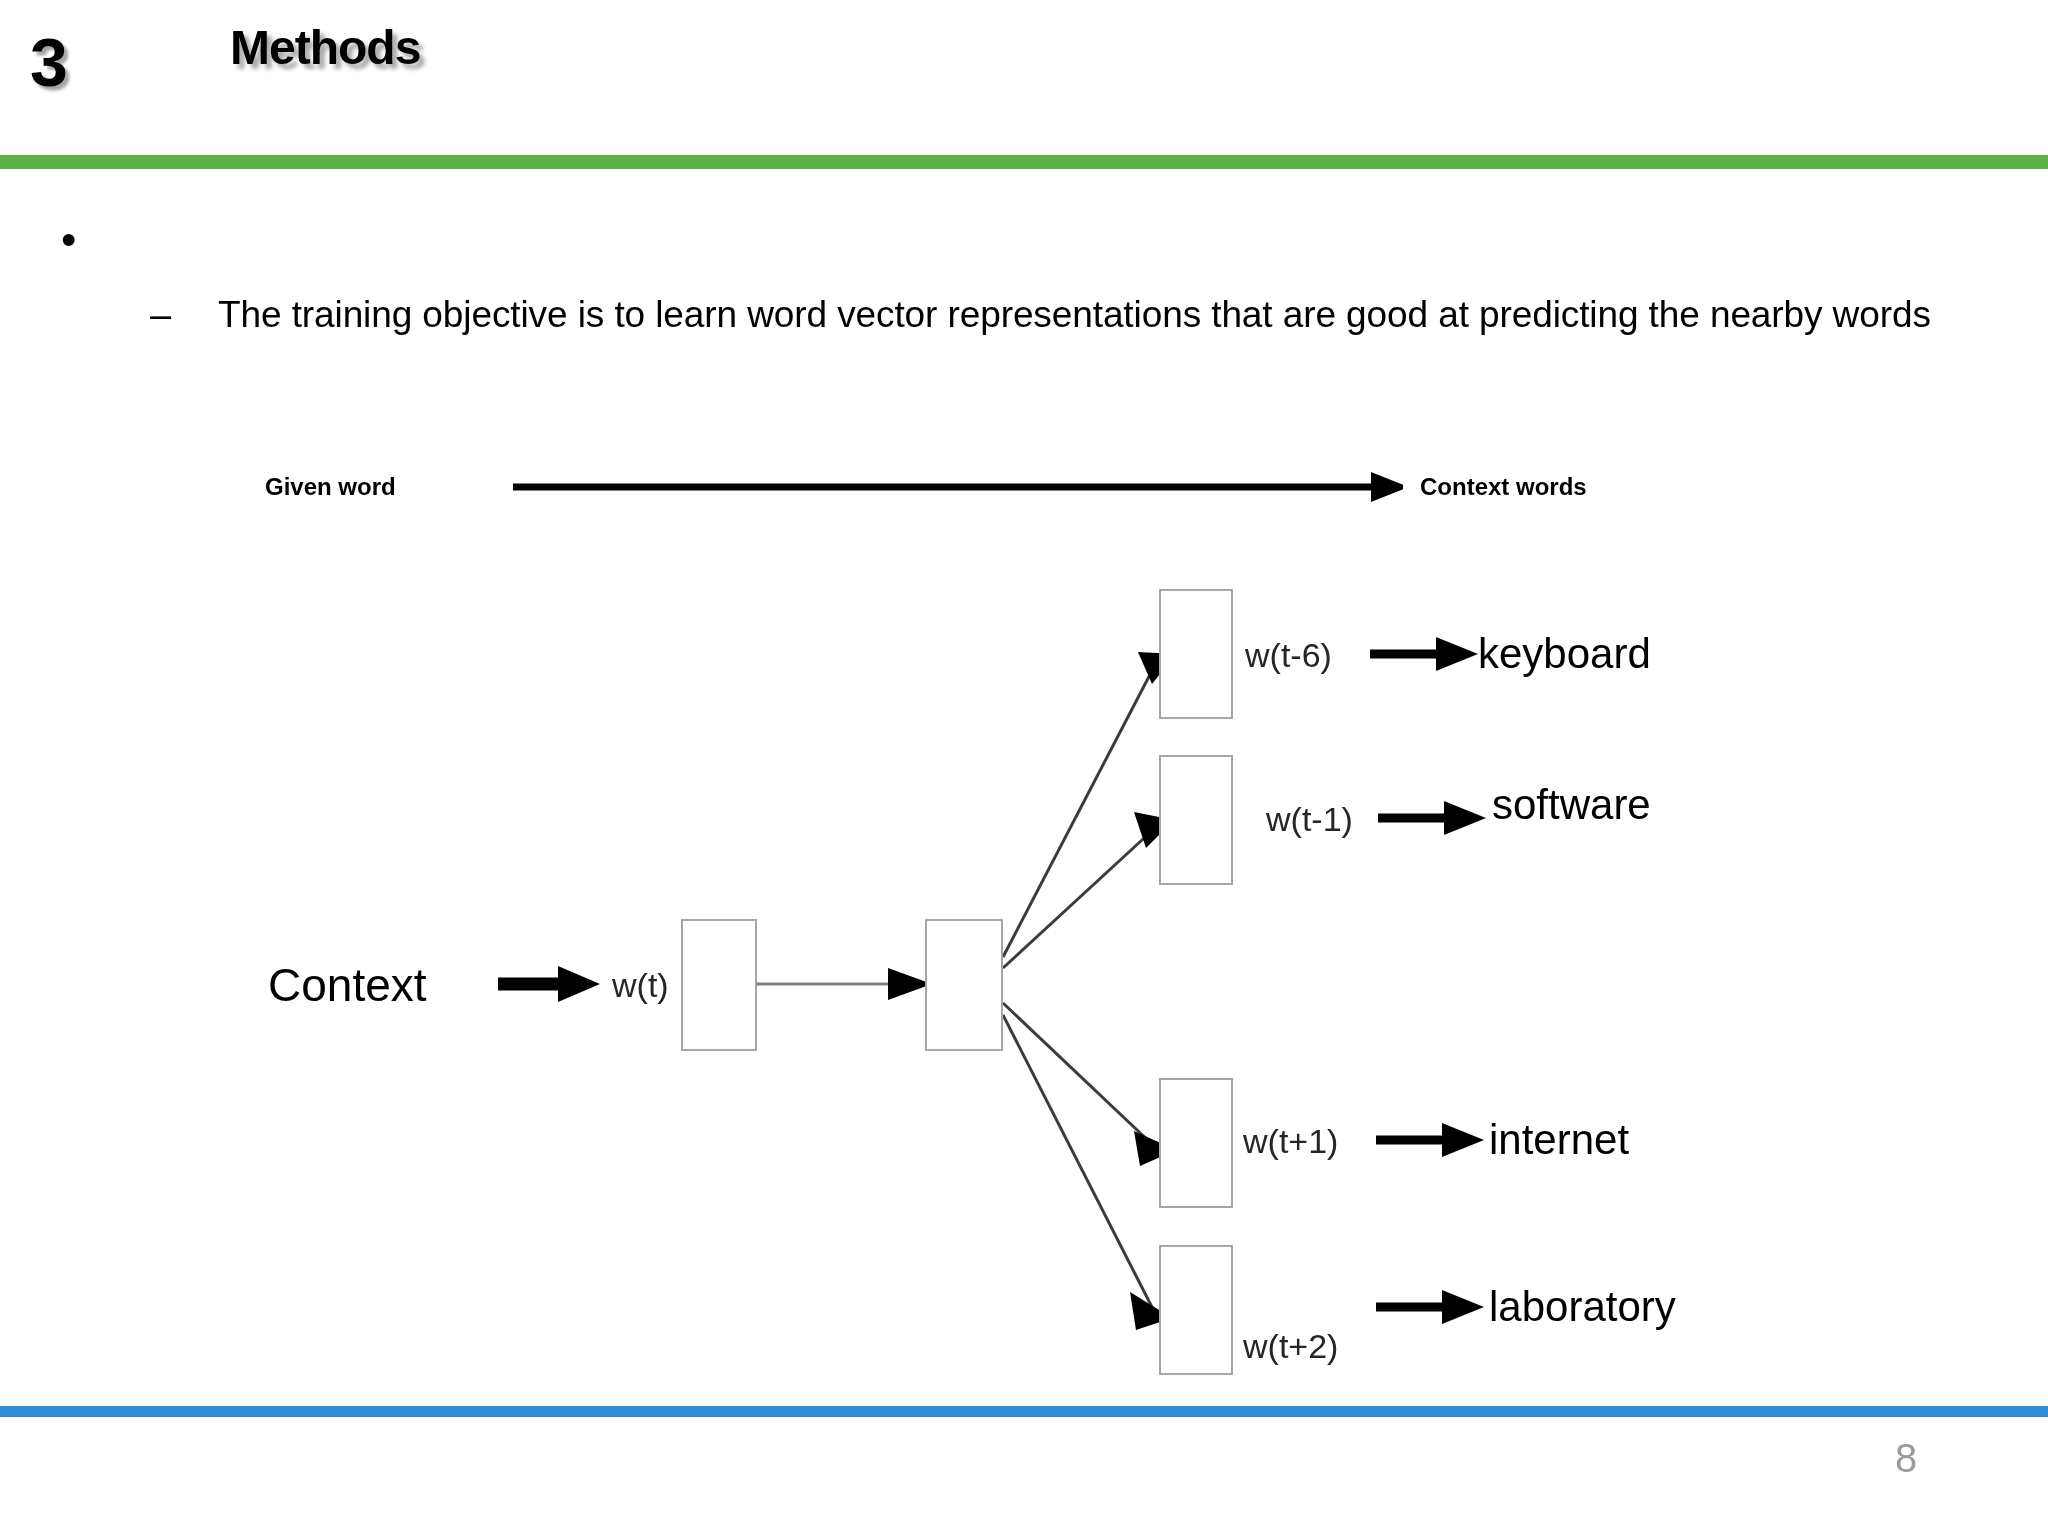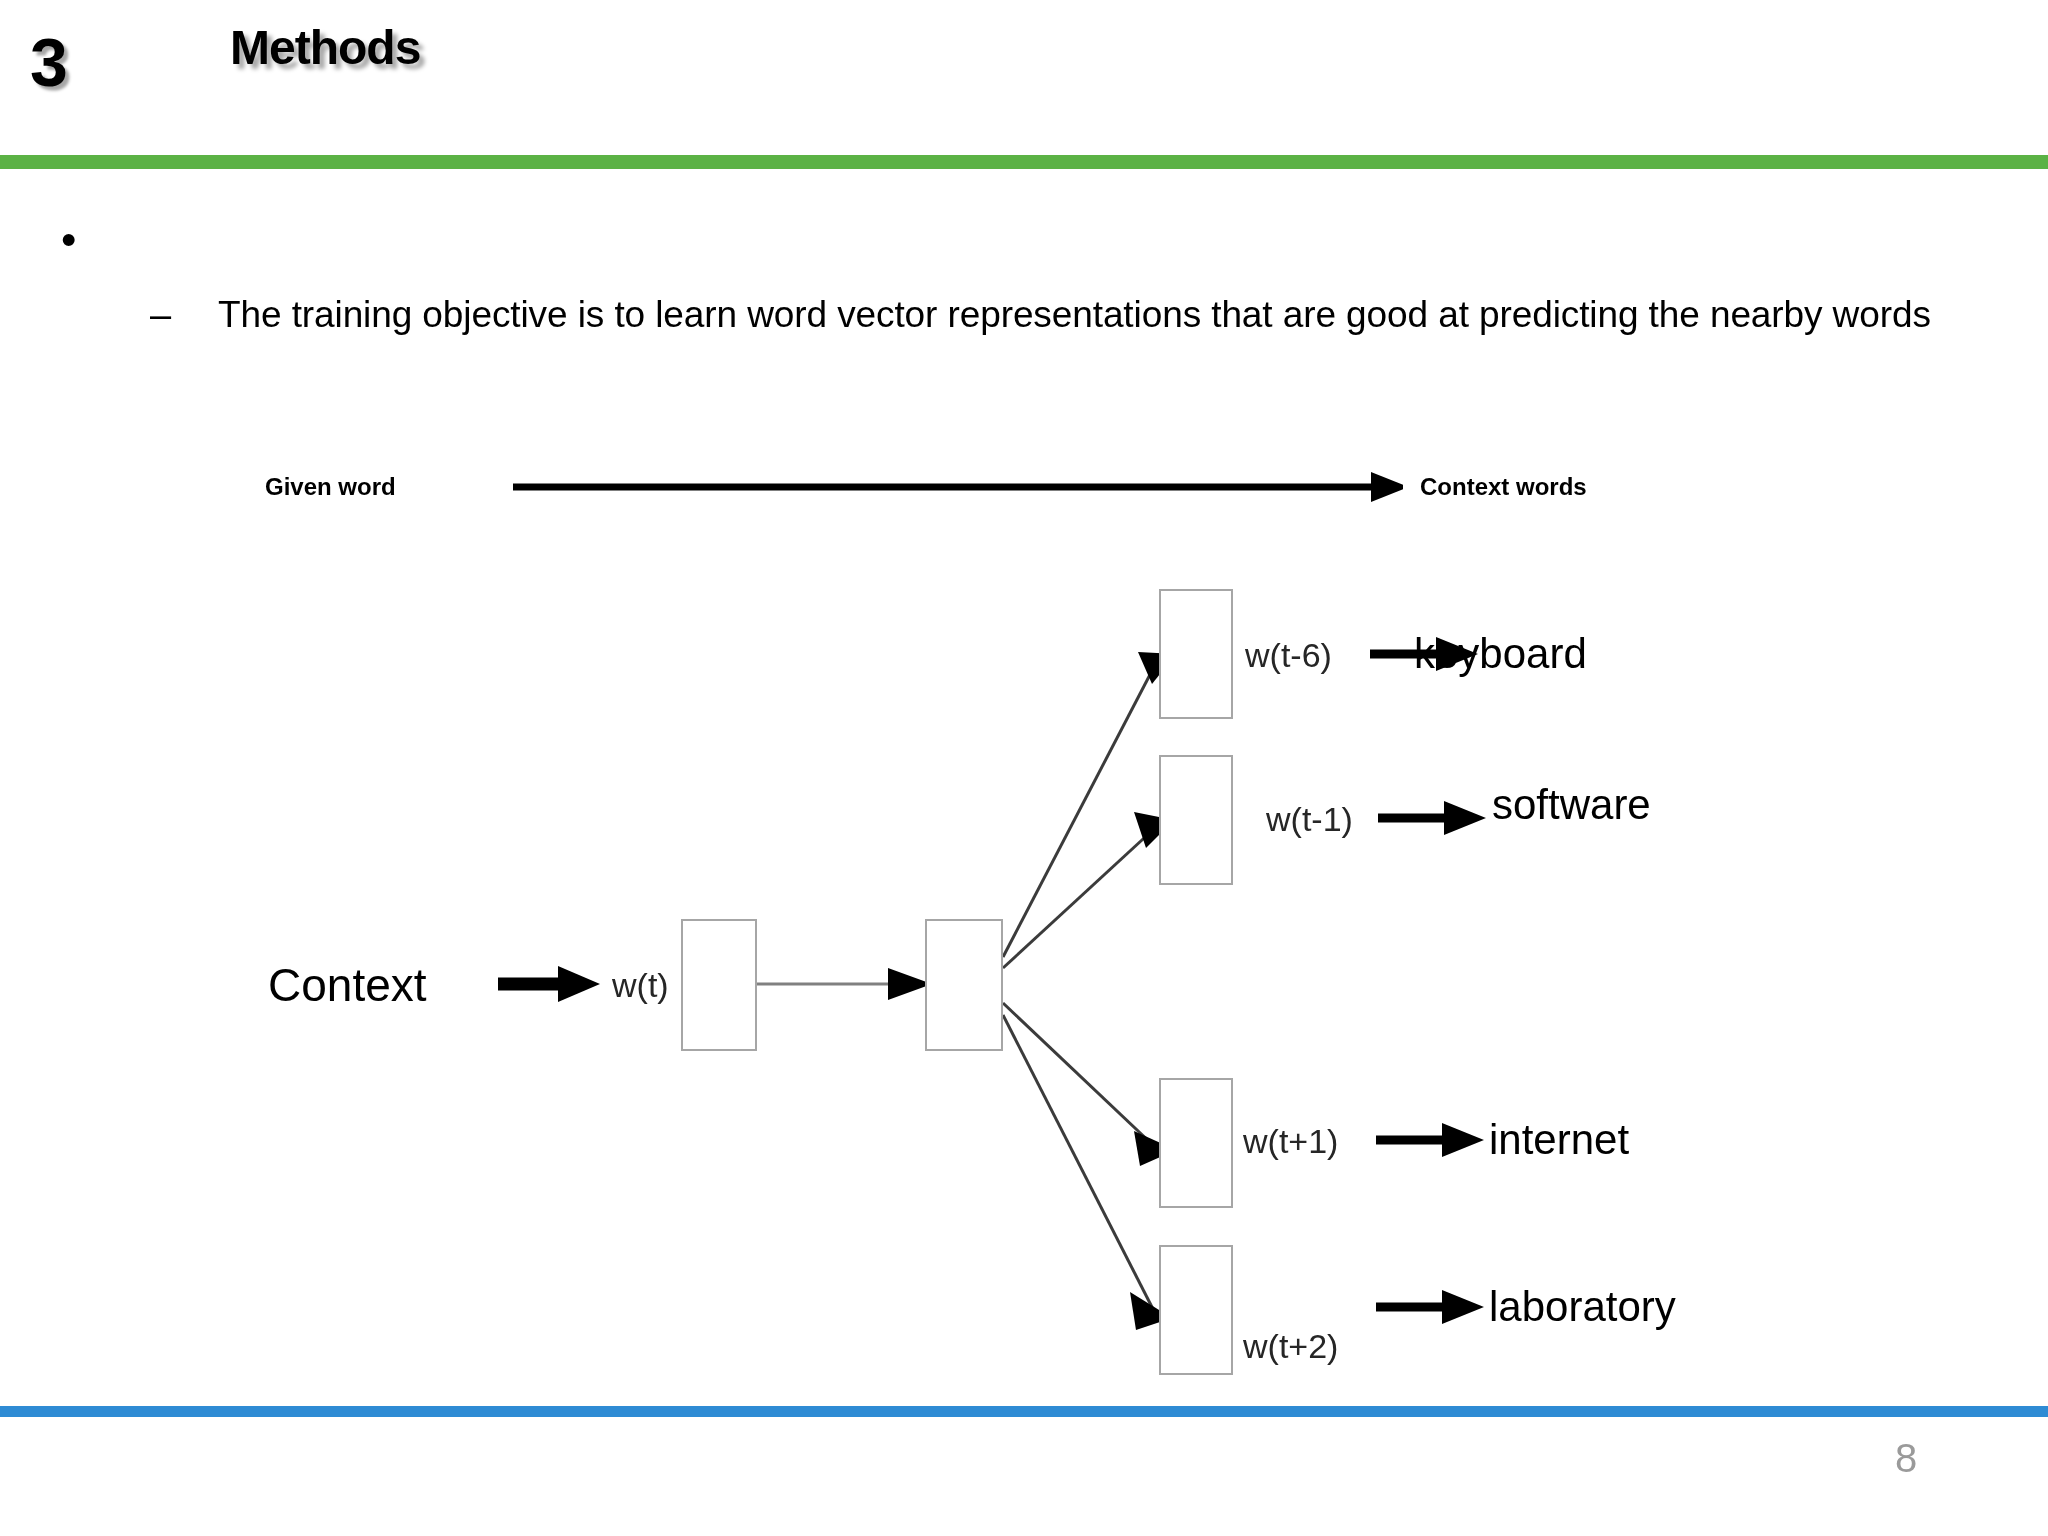--- a/index.html
+++ b/index.html
@@ -268,19 +268,19 @@
 <div class="node-box" style="left:1159px; top:1245px; width:74px; height:130px;"></div>
 
 <div id="input-word">Context</div>
 <div class="node-code" style="left:612px; top:968px;">w(t)</div>
 
 <div class="node-code" style="left:1245px; top:638px;">w(t-6)</div>
 <div class="node-code" style="left:1250px; top:802px;margin-left:16px;">w(t-1)</div>
 <div class="node-code" style="left:1243px; top:1124px;">w(t+1)</div>
 <div class="node-code" style="left:1243px; top:1291px;margin-top:38px;">w(t+2)</div>
 
-<div class="node-word" style="left:1414px; top:633px;">keyboard</div>
+<div class="node-word" style="left:1478px; top:633px;">keyboard</div>
 <div class="node-word" style="left:1492px; top:784px;">software</div>
 <div class="node-word" style="left:1489px; top:1119px;">internet</div>
 <div class="node-word" style="left:1489px; top:1286px;">laboratory</div>
 
 <div id="footer-rule"></div>
 <div id="page-number">8</div>
 
 </body></html>

